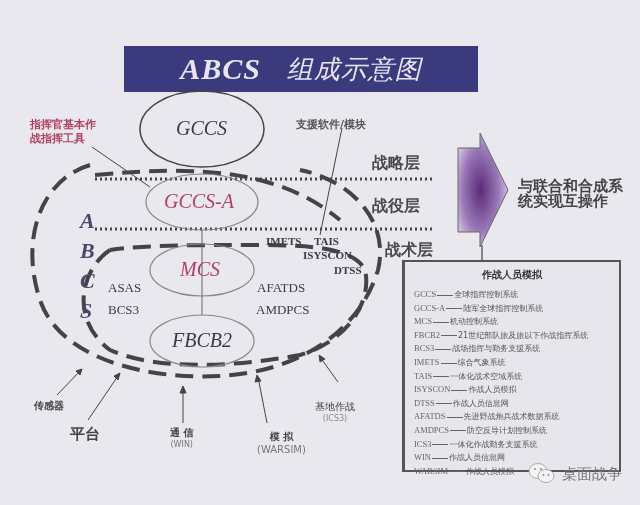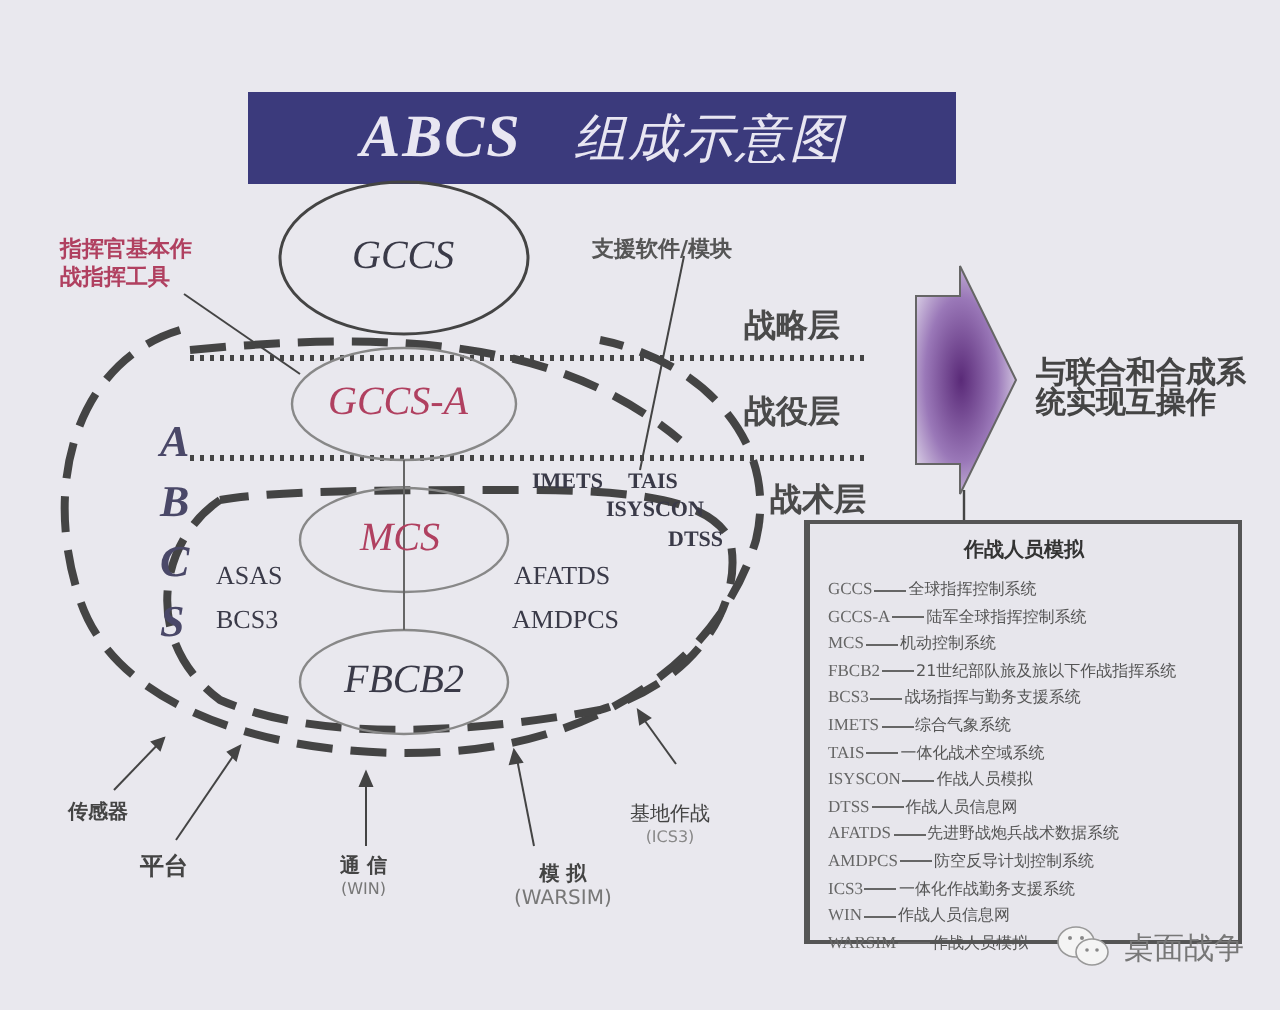--- a/index.html
+++ b/index.html
@@ -121,21 +121,21 @@
 <div class="lbl ser" style="left:108px;top:280px;font-size:13px;">ASAS</div>
 <div class="lbl ser" style="left:108px;top:302px;font-size:13px;">BCS3</div>
 <div class="lbl ser" style="left:257px;top:280px;font-size:13px;">AFATDS</div>
 <div class="lbl ser" style="left:256px;top:302px;font-size:13px;">AMDPCS</div>
 <div class="lbl ser" style="left:266px;top:235px;font-size:11px;font-weight:bold;">IMETS</div>
 <div class="lbl ser" style="left:314px;top:235px;font-size:11px;font-weight:bold;">TAIS</div>
 <div class="lbl ser" style="left:303px;top:249px;font-size:11px;font-weight:bold;">ISYSCON</div>
 <div class="lbl ser" style="left:334px;top:264px;font-size:11px;font-weight:bold;">DTSS</div>
 
 <div class="lbl" style="left:34px;top:399px;font-size:10px;font-weight:bold;color:#444;">传感器</div>
-<div class="lbl" style="left:70px;top:425px;font-size:12px;font-weight:bold;color:#444;">平台</div>
+<div class="lbl" style="left:70px;top:425px;font-size:15px;font-weight:bold;color:#444;">平台</div>
 <div class="lbl" style="left:170px;top:426px;text-align:center;">
   <div style="font-size:10px;font-weight:bold;color:#444;">通 信</div>
   <div style="font-size:8px;color:#777;">(WIN)</div>
 </div>
 <div class="lbl" style="left:257px;top:430px;text-align:center;">
   <div style="font-size:10px;font-weight:bold;color:#444;">模 拟</div>
   <div style="font-size:10px;color:#777;">(WARSIM)</div>
 </div>
 <div class="lbl" style="left:315px;top:400px;text-align:center;">
   <div style="font-size:10px;font-weight:normal;color:#444;">基地作战</div>

